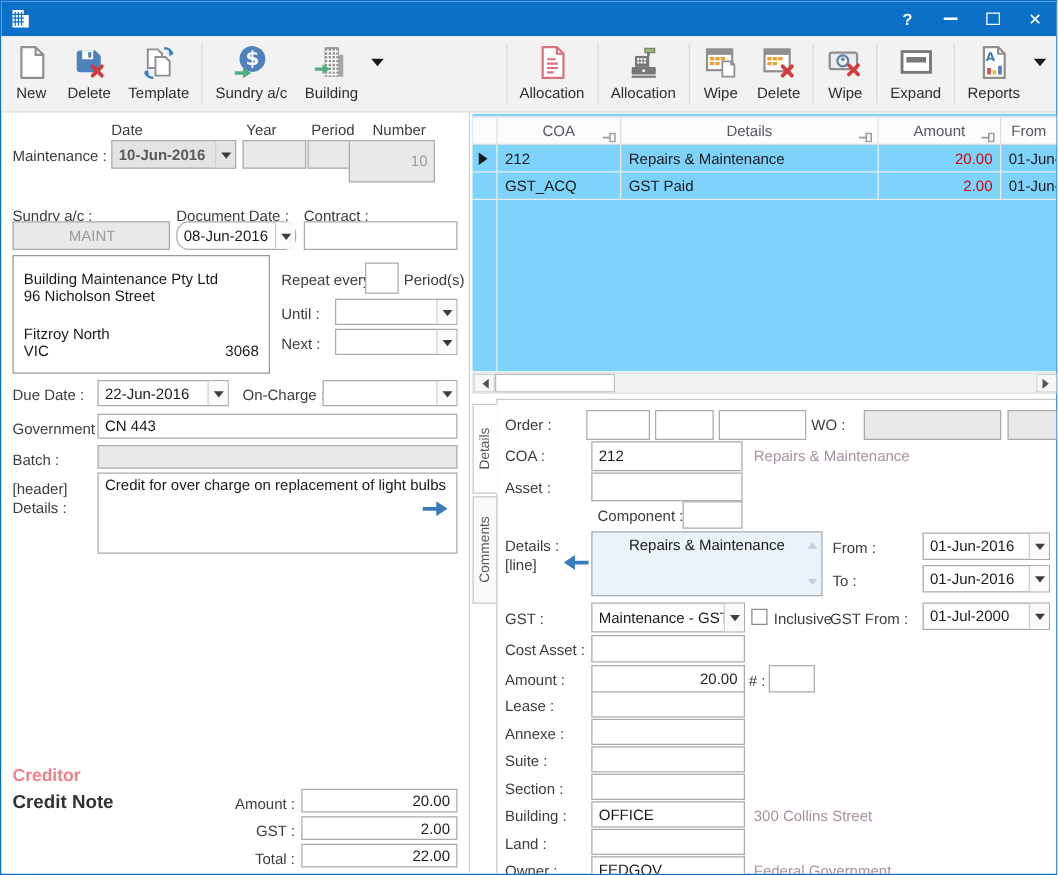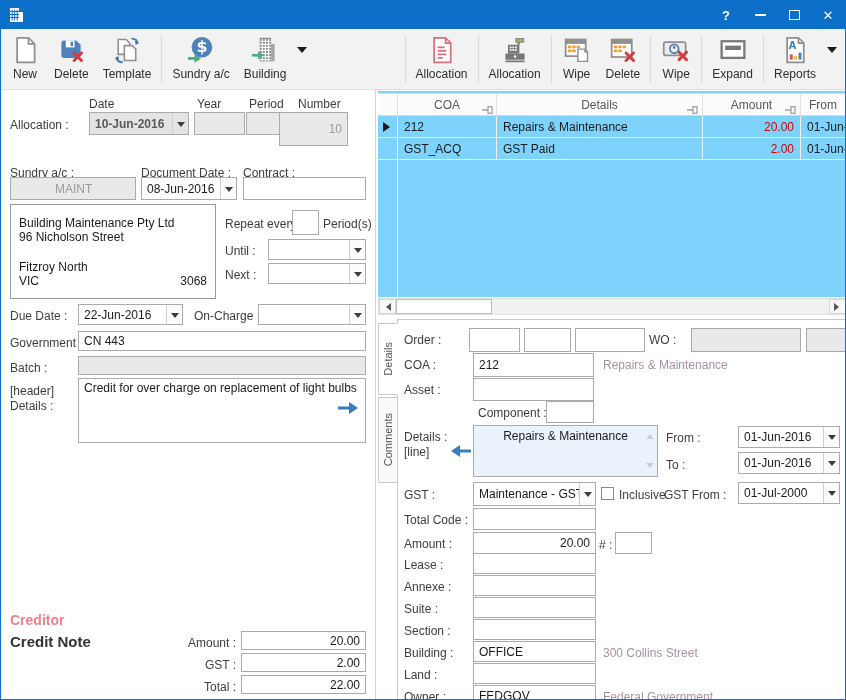--- a/index.html
+++ b/index.html
@@ -305,37 +305,37 @@
       <span class="tdrop"></span>
     </div>
   </div>
 
   <div class="vsplit"></div>
 
   <span class="lbl" style="left:88px; top:96px;">Date</span>
   <span class="lbl" style="left:196px; top:96px;">Year</span>
   <span class="lbl" style="left:248px; top:96px;">Period</span>
   <span class="lbl" style="left:297px; top:96px;">Number</span>
-  <span class="lbl" style="left:9px; top:117px;">Allocation :</span>
+  <span class="lbl" style="left:9px; top:117px;">Maintenance :</span>
 
   <div class="combo dis" style="left:88px; top:111px; width:100px; height:23px;">
     <span class="val" style="font-weight:bold; color:#5a5a5a;">10-Jun-2016</span>
     <span class="btn">
         <span class="carat"></span>
       </span>
   </div>
   <input class="fld dis num" style="left: 193px; top: 111px; width: 46px; height: 23px;" readonly="" value="2016">
   <input class="fld dis num" style="left: 245px; top: 111px; width: 43px; height: 23px;" readonly="" value="12">
   <input class="fld dis num" style="left: 278px; top: 111px; width: 69px; height: 34px;" readonly="" value="10">
 
   <span class="lbl" style="left:9px; top:165px;">Sundry a/c :</span>
   <span class="lbl" style="left:140px; top:165px;">Document Date :</span>
   <span class="lbl" style="left:242px; top:165px;">Contract :</span>
   <input class="fld dis bold" style="left: 9px; top: 176px; width: 126px; height: 23px;" readonly="" value="MAINT">
-  <div class="combo" style="left:140px; top:176px; width:96px; height:23px;">
+  <div class="combo" style="left:140px; top:176px; width:96px; height:23px;border-radius:10px;">
     <span class="val">08-Jun-2016</span>
     <span class="btn">
         <span class="carat"></span>
       </span>
   </div>
   <input class="fld" style="left: 242px; top: 176px; width: 123px; height: 23px;">
 
   <div class="addr-box">
     <div>Building Maintenance Pty Ltd</div>
     <div>96 Nicholson Street</div>
@@ -523,21 +523,21 @@
   <span class="chk" style="left:600px; top:486px;"></span>
   <span class="lbl" style="left:618px; top:487px;">Inclusive</span>
   <span class="lbl" style="left:663px; top:487px;">GST From :</span>
   <div class="combo" style="left:737px; top:481px; width:102px; height:22px;">
     <span class="val">01-Jul-2000</span>
     <span class="btn">
         <span class="carat"></span>
       </span>
   </div>
 
-  <span class="lbl" style="left:403px; top:512px;">Total Code :</span>
+  <span class="lbl" style="left:403px; top:512px;">Cost Asset :</span>
   <input class="fld" style="left: 472px; top: 507px; width: 123px; height: 22px;">
 
   <span class="lbl" style="left:403px; top:536px;">Amount :</span>
   <input class="fld num" style="left: 472px; top: 531px; width: 123px; height: 22px;" value="20.00">
   <span class="lbl" style="left:598px; top:537px;"># :</span>
   <input class="fld" style="left: 614px; top: 531px; width: 37px; height: 22px;">
 
   <span class="lbl" style="left:403px; top:557px;">Lease :</span>
   <input class="fld" style="left: 472px; top: 552px; width: 123px; height: 21px;">
   <span class="lbl" style="left:403px; top:579px;">Annexe :</span>

